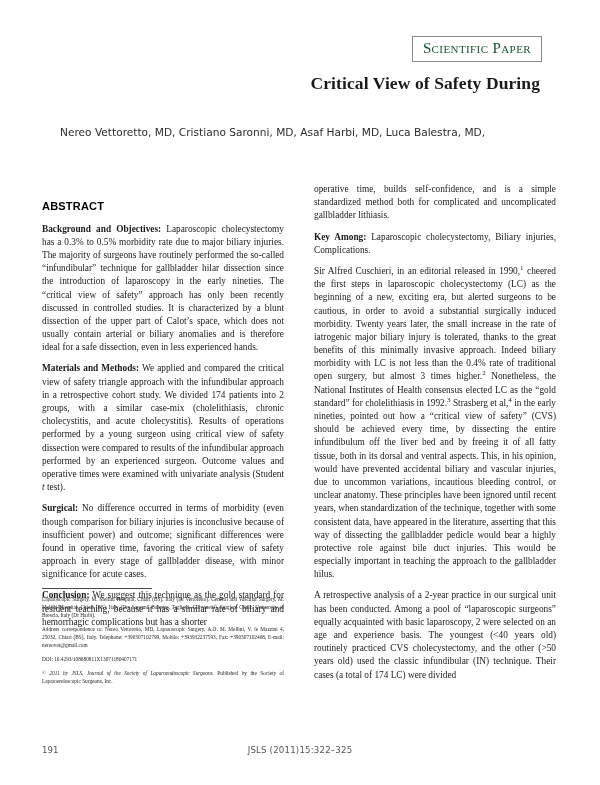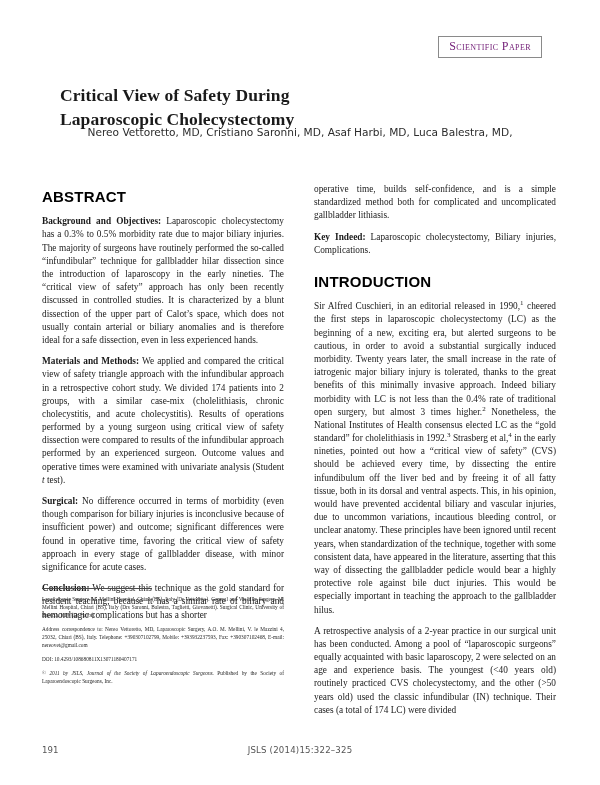--- a/index.html
+++ b/index.html
@@ -31,47 +31,47 @@
     width: 600px;
     text-align: right;
     padding-right: 58px;
     box-sizing: border-box;
   }
   .badge {
     display: inline-block;
     border: 1px solid #8a8a8a;
     padding: 3px 10px 4px 10px;
     font-variant: small-caps;
-    font-size: 12px;
+    font-size: 15px;
     letter-spacing: 0.4px;
-    color: #701a75;
+    color: #14532d;
     line-height: 1.1;
   }
 
   
   .title {
     position: absolute;
-    top: 84px;
+    top: 72px;
     left: 60px;
     width: 480px;
-    text-align: left;
+    text-align: right;
     font-size: 17.5px;
     font-weight: bold;
     line-height: 1.35;
     letter-spacing: 0.1px;
   }
   .title .line { display: block; }
 
   
   .authors {
     position: absolute;
     top: 124px;
     left: 60px;
     width: 480px;
-    text-align: center;
+    text-align: left;
     font-family: "DejaVu Sans", "Liberation Sans", sans-serif;
     font-size: 10.6px;
     line-height: 1.55;
     color: #2b2b2b;
   }
   .authors .line { display: block; }
 
   
   .col {
     position: absolute;
@@ -79,23 +79,23 @@
     width: 242px;
     font-size: 9.3px;
     line-height: 1.42;
     text-align: justify;
   }
   .col-left  { left: 42px; }
   .col-right { left: 314px; }
 
   h2.sec {
     font-family: "Liberation Sans", "DejaVu Sans", sans-serif;
-    font-size: 15px;
+    font-size: 11px;
     font-weight: bold;
-    margin: 3px 0 8px 0;
+    margin: 16px 0 8px 0;
     letter-spacing: 0.2px;
     color: #000;
   }
   h2.sec.spaced { margin-top: 14px; }
 
   p.para {
     margin: 0 0 8px 0;
     text-align: justify;
     hyphens: auto;
     -webkit-hyphens: auto;
@@ -155,21 +155,20 @@
 <body>
 
 <div class="page">
 
   <div class="badge-row">
     <span class="badge">Scientific Paper</span>
   </div>
 
   <div class="title">
     <span class="line">Critical View of Safety During</span>
-    <span class="line">Laparoscopic Cholecystectomy</span>
   </div>
 
   <div class="authors">
     <span class="line">Nereo Vettoretto, MD, Cristiano Saronni, MD, Asaf Harbi, MD, Luca Balestra, MD,</span>
   </div>
 
   <div class="col col-left">
 
     <h2 class="sec">ABSTRACT</h2>
 
@@ -189,40 +188,39 @@
       <span class="lead">Conclusion:</span><span> We suggest this technique as the gold standard for resident teaching, because it has a similar rate of biliary and hemorrhagic complications but has a shorter</span>
     </p>
 
   </div>
 
   <div class="col col-right">
 
     <p class="para">operative time, builds self-confidence, and is a simple standardized method both for complicated and uncomplicated gallbladder lithiasis.</p>
 
     <p class="para">
-      <span class="lead">Key Indeed:</span><span> Laparoscopic cholecystectomy, Biliary injuries, Complications.</span>
-    </p>
-
-    <h2 class="sec spaced">INTRODUCTION</h2>
+      <span class="lead">Key Among:</span><span> Laparoscopic cholecystectomy, Biliary injuries, Complications.</span>
+    </p>
+
 
     <p class="para">
       <span>Sir Alfred Cuschieri, in an editorial released in 1990,</span><sup>1</sup><span> cheered the first steps in laparoscopic cholecystectomy (LC) as the beginning of a new, exciting era, but alerted surgeons to be cautious, in order to avoid a substantial surgically induced morbidity. Twenty years later, the small increase in the rate of iatrogenic major biliary injury is tolerated, thanks to the great benefits of this minimally invasive approach. Indeed biliary morbidity with LC is not less than the 0.4% rate of traditional open surgery, but almost 3 times higher.</span><sup>2</sup><span> Nonetheless, the National Institutes of Health consensus elected LC as the “gold standard” for cholelithiasis in 1992.</span><sup>3</sup><span> Strasberg et al,</span><sup>4</sup><span> in the early nineties, pointed out how a “critical view of safety” (CVS) should be achieved every time, by dissecting the entire infundibulum off the liver bed and by freeing it of all fatty tissue, both in its dorsal and ventral aspects. This, in his opinion, would have prevented accidental biliary and vascular injuries, due to uncommon variations, incautious bleeding control, or unclear anatomy. These principles have been ignored until recent years, when standardization of the technique, together with some consistent data, have appeared in the literature, asserting that this way of dissecting the gallbladder pedicle would bear a highly protective role against bile duct injuries. This would be especially important in teaching the approach to the gallbladder hilus.</span>
     </p>
 
 
     <p class="para">A retrospective analysis of a 2-year practice in our surgical unit has been conducted. Among a pool of “laparoscopic surgeons” equally acquainted with basic laparoscopy, 2 were selected on an age and experience basis. The youngest (&lt;40 years old) routinely practiced CVS cholecystectomy, and the other (&gt;50 years old) used the classic infundibular (IN) technique. Their cases (a total of 174 LC) were divided</p>
 
   </div>
 
   <div class="footnote">
     <div class="rule"></div>
     <p>Laparoscopic Surgery, M. Mellini Hospital, Chiari (BS), Italy (Dr Vettoretto). General and Vascular Surgery, M. Mellini Hospital, Chiari (BS), Italy (Drs Saronni, Balestra, Taglietti, Giovanetti). Surgical Clinic, University of Brescia, Italy (Dr Harbi).</p>
     <p>Address correspondence to: Nereo Vettoretto, MD, Laparoscopic Surgery, A.O. M. Mellini, V. le Mazzini 4, 25032, Chiari (BS), Italy. Telephone: +390307102799, Mobile: +393932237593, Fax: +390307102468, E-mail: nereovet@gmail.com</p>
     <p>DOI: 10.4293/108680811X13071180407171</p>
     <p class="copy"><span>© 2011 by JSLS, Journal of the Society of Laparoendoscopic Surgeons.</span><span class="roman"> Published by the Society of Laparoendoscopic Surgeons, Inc.</span></p>
   </div>
 
   <div class="footer">
-    <span class="cite">JSLS (2014)15:322–325</span>
+    <span class="cite">JSLS (2011)15:322–325</span>
     <span class="pageno">191</span>
   </div>
 
 </div>
 
 </body></html>

